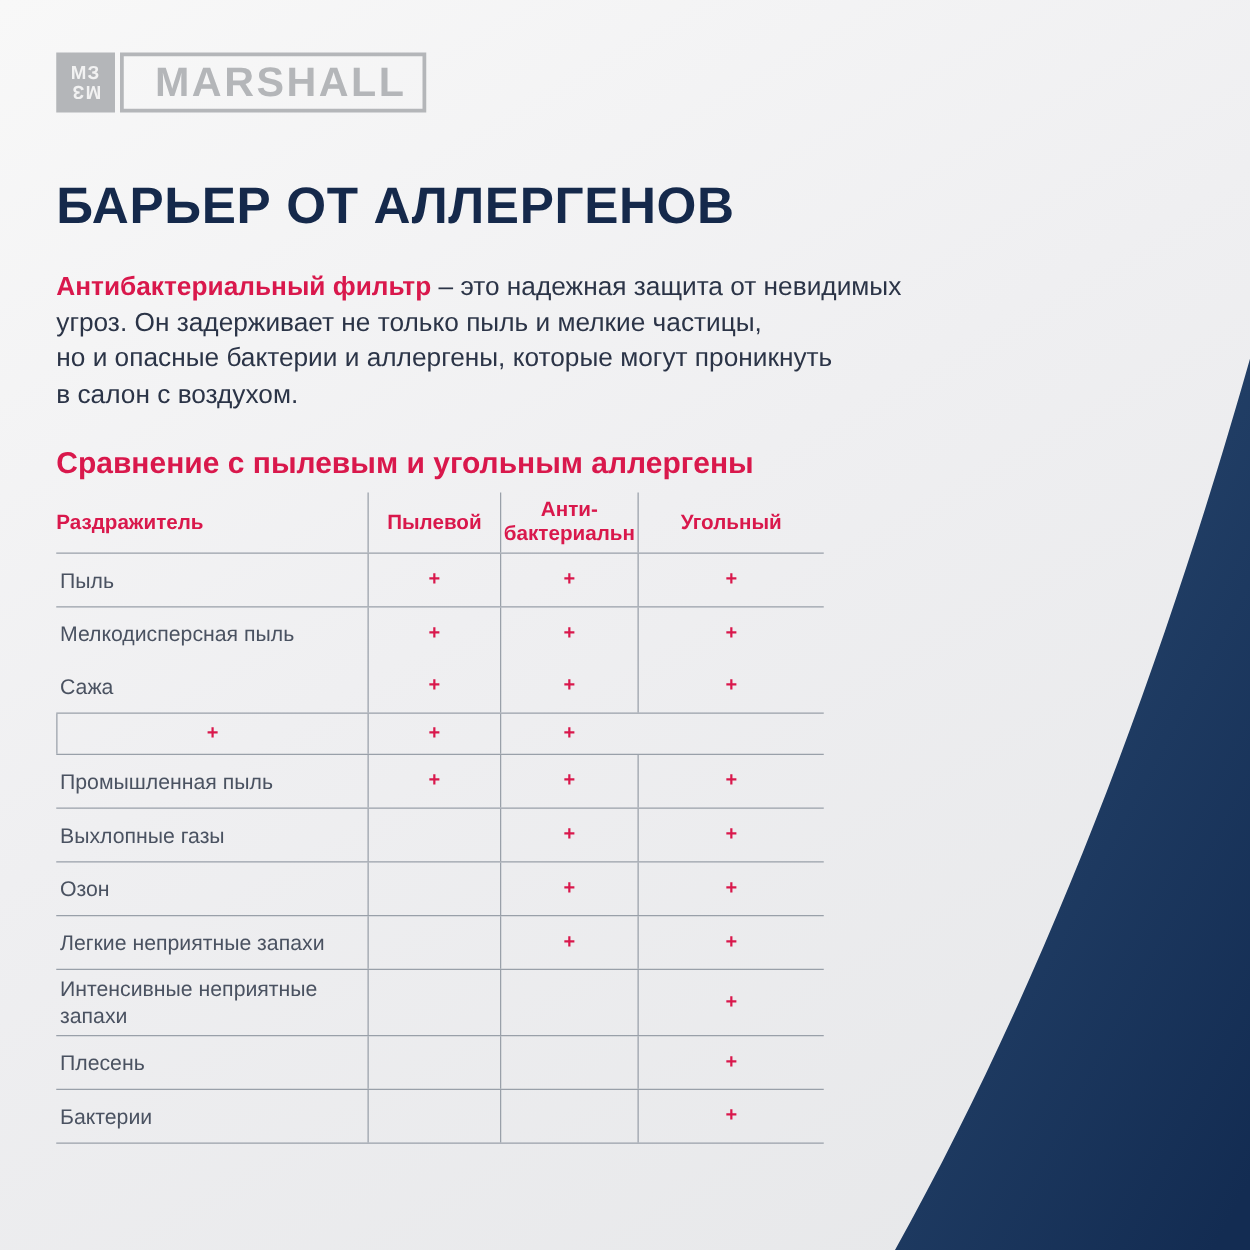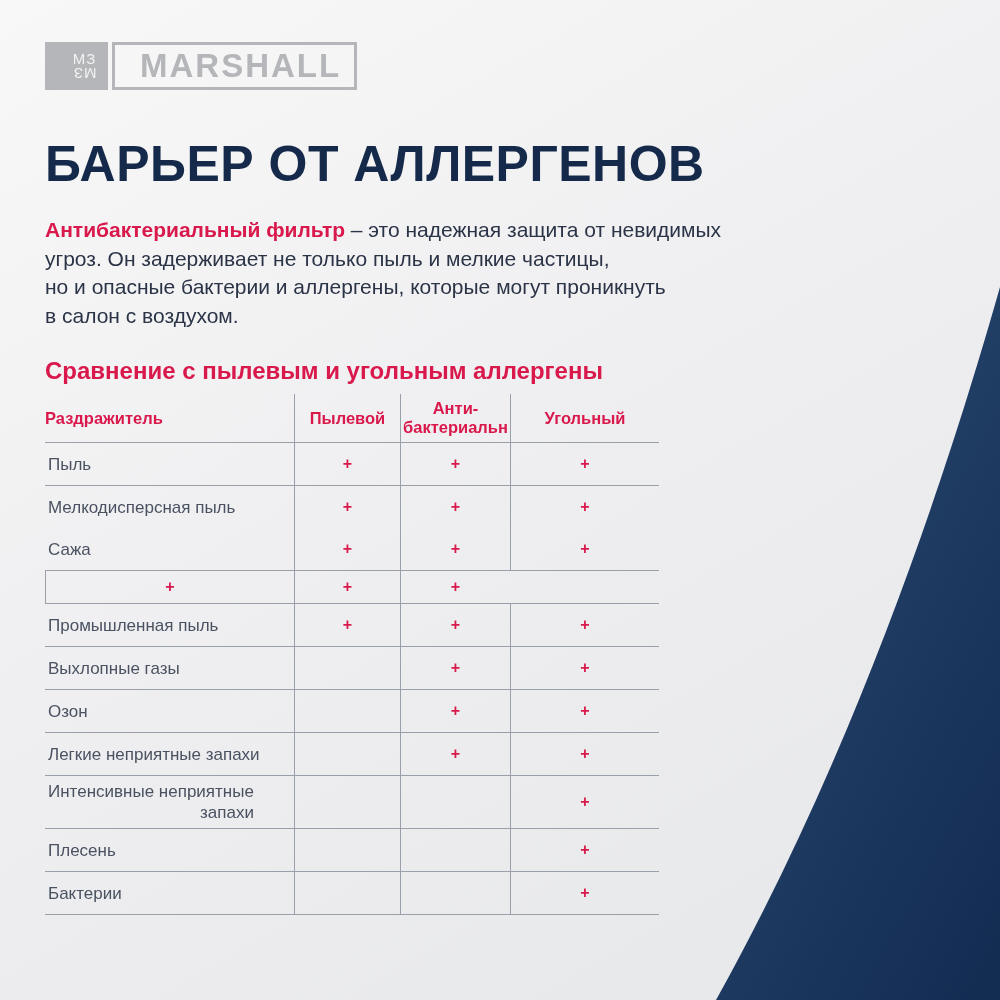--- a/index.html
+++ b/index.html
@@ -6,42 +6,42 @@
   body{font-family:"Liberation Sans",sans-serif;}
   .page{position:relative;width:1000px;height:1000px;overflow:hidden;
         background:linear-gradient(150deg,#f8f8f8 0%,#efeff1 45%,#e6e7e9 100%);}
   .bg-shape{position:absolute;left:0;top:0;width:1000px;height:1000px;pointer-events:none;}
   .content{position:absolute;left:45px;top:42px;width:780px;}
 
   
   .logo{display:flex;align-items:stretch;height:48px;}
   .logo-tile{width:47px;height:48px;background:#b4b6b9;color:#f2f2f2;
              display:flex;flex-direction:column;align-items:center;justify-content:center;
-             font-weight:normal;font-size:15px;line-height:15px;letter-spacing:1px;padding-left:16px;}
+             font-weight:bold;font-size:15px;line-height:15px;letter-spacing:1px;}
   .logo-tile .flip{transform:rotate(180deg);}
   .logo-box{margin-left:4px;border:3px solid #b4b6b9;display:flex;align-items:center;
             padding:0 13px;}
   .logo-word{color:#b4b6b9;font-weight:bold;font-size:33px;letter-spacing:2px;margin-left:12px;}
 
-  .title{margin-top:50px;color:#15294b;font-size:50px;font-weight:800;letter-spacing:.5px;line-height:48px;}
+  .title{margin-top:50px;color:#15294b;font-size:41px;font-weight:800;letter-spacing:.5px;line-height:48px;}
 
   .para{margin-top:28px;font-size:21px;line-height:28.5px;color:#2b3447;white-space:pre-line;}
   .lead{color:#d9184c;font-weight:bold;text-align:right;}
 
   .subheading{margin-top:26px;color:#d9184c;font-size:24px;font-weight:bold;line-height:30px;}
 
   
   .tbl{margin-top:8px;width:614px;}
   .trow{display:grid;grid-template-columns:249px 106px 110px 149px;border-bottom:1px solid #99a0a9;}
   .trow.no-line{border-bottom:none;}
   .cell{min-height:32px;display:flex;align-items:center;white-space:pre-line;}
   .cell.vline{border-left:1px solid #99a0a9;}
   .cell.center{justify-content:center;text-align:center;}
   .thead .cell{min-height:48px;color:#d9184c;font-weight:bold;font-size:16.5px;line-height:19px;}
-  .row-label{color:#4a5261;font-size:17px;line-height:21px;padding:5px 10px 5px 3px;text-align:right;}
+  .row-label{color:#4a5261;font-size:17px;line-height:21px;padding:5px 10px 5px 3px;}
   .mark{color:#d9184c;font-weight:bold;font-size:16px;}
 </style>
 </head>
 <body>
 
 <div class="page">
 
   <svg class="bg-shape" viewBox="0 0 1000 1000" xmlns="http://www.w3.org/2000/svg" aria-hidden="true">
     <defs>
       <linearGradient id="navyGrad" x1="0.15" y1="0" x2="0.9" y2="1">

